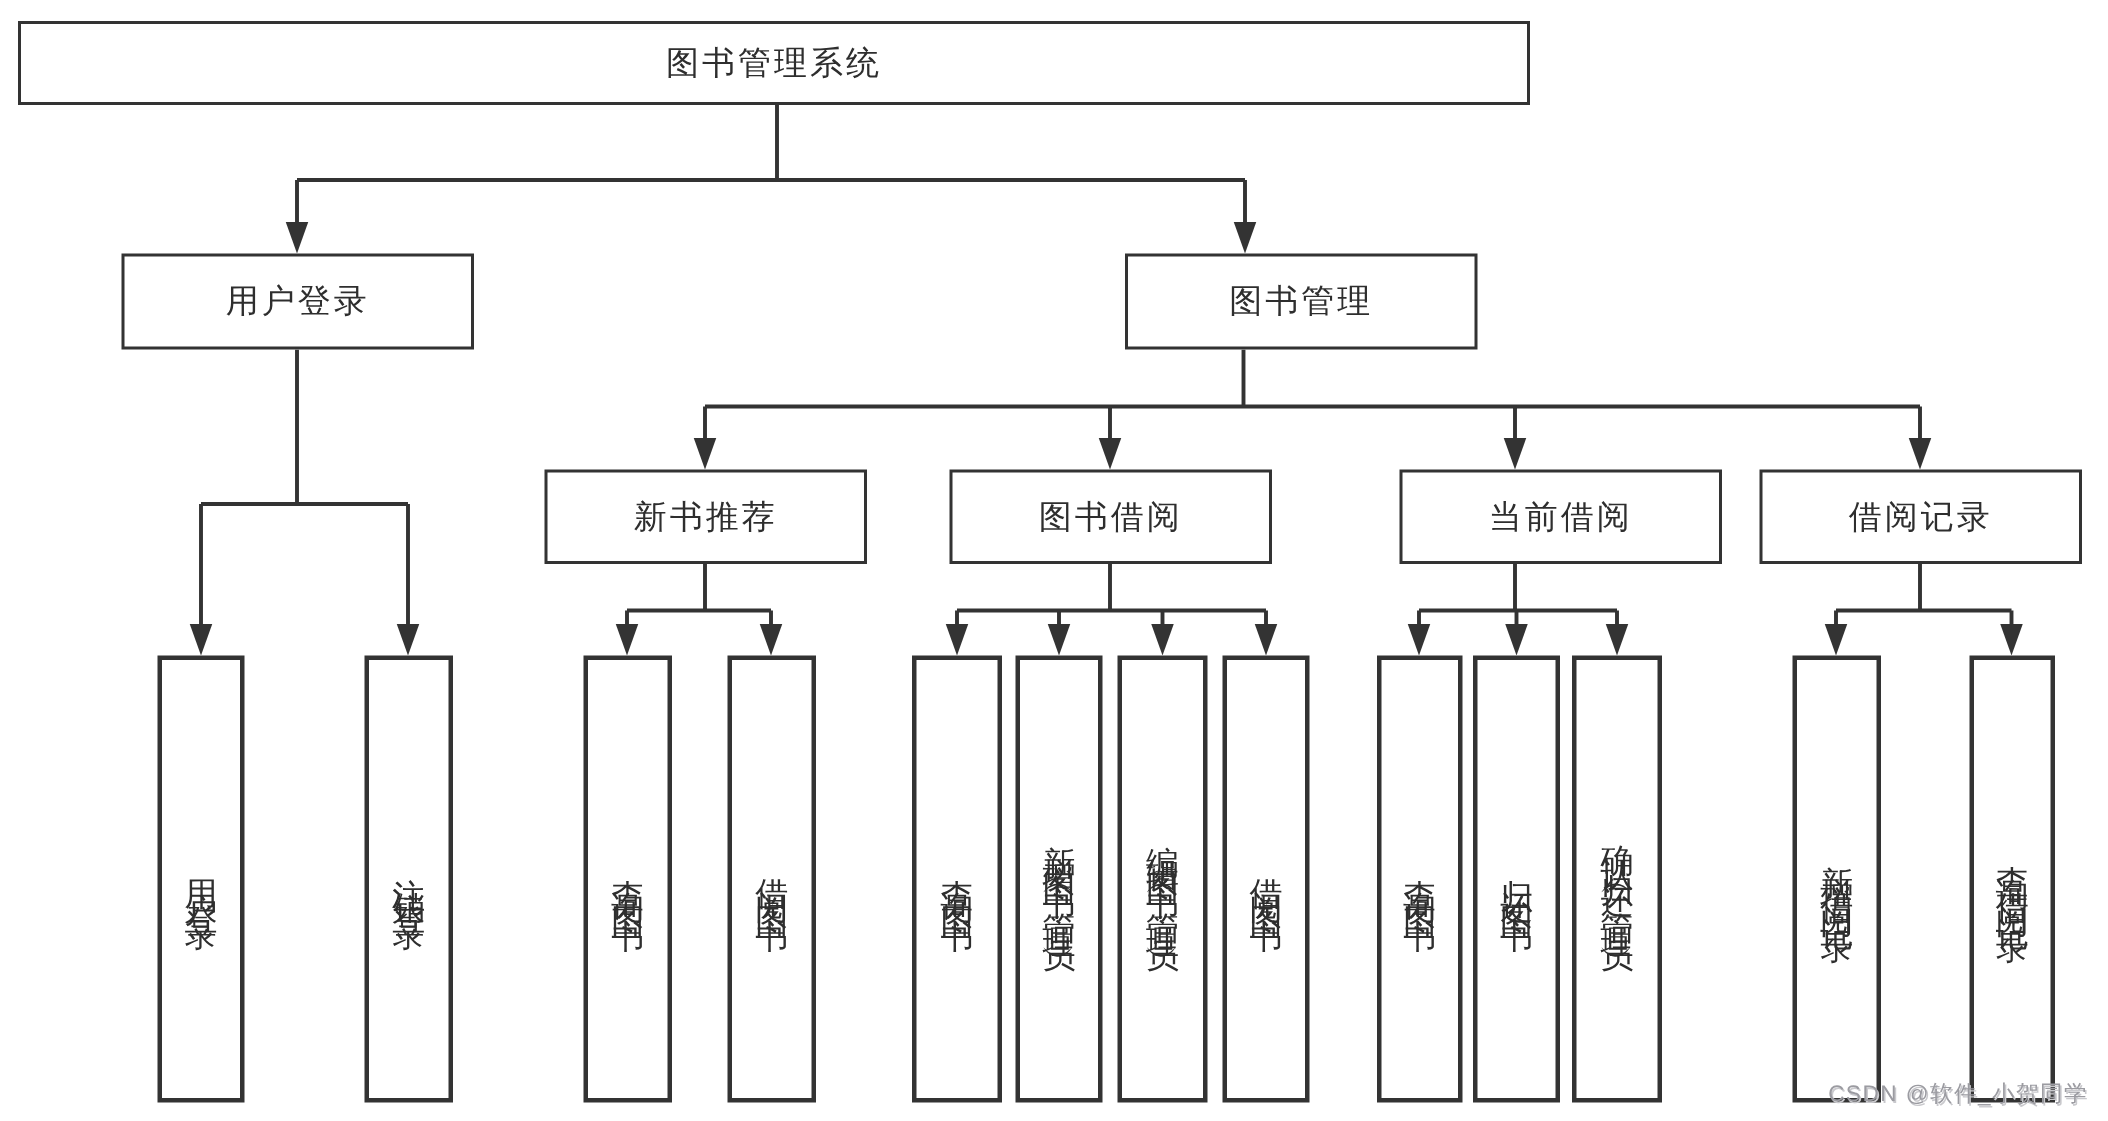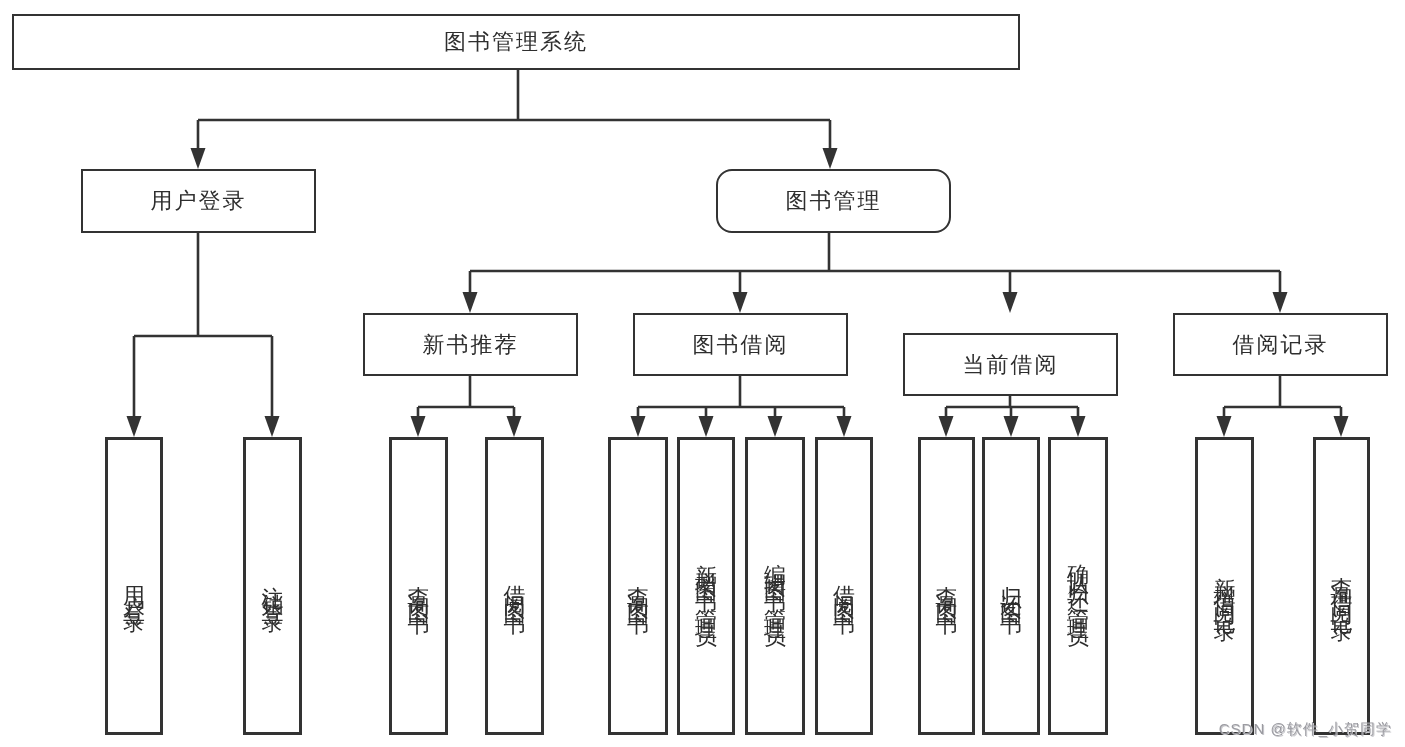--- a/index.html
+++ b/index.html
@@ -131,31 +131,31 @@
     </g>
   </svg>
 
   <div class="node h-label" style="left:12px; top:14px; width:1008px; height:56px;">
     <span>图书管理系统</span>
   </div>
 
   <div class="node h-label" style="left:81px; top:169px; width:235px; height:64px;">
     <span>用户登录</span>
   </div>
-  <div class="node h-label" style="left:716px; top:169px; width:235px; height:64px;border-radius:16px;">
+  <div class="node h-label" style="left:750px; top:169px; width:235px; height:64px;">
     <span>图书管理</span>
   </div>
 
   <div class="node h-label" style="left:633px; top:313px; width:215px; height:63px;">
     <span>图书借阅</span>
   </div>
   <div class="node h-label" style="left:363px; top:313px; width:215px; height:63px;">
     <span>新书推荐</span>
   </div>
-  <div class="node h-label" style="left:903px; top:313px; width:215px; height:63px;margin-top:20px;">
+  <div class="node h-label" style="left:933px; top:313px; width:215px; height:63px;">
     <span>当前借阅</span>
   </div>
   <div class="node h-label" style="left:1173px; top:313px; width:215px; height:63px;">
     <span>借阅记录</span>
   </div>
 
   <div class="node leaf" style="left:105px; top:437px; width:58px; height:298px;">
     <span class="v-label">用户登录</span>
   </div>
   <div class="node leaf" style="left:243px; top:437px; width:59px; height:298px;">

